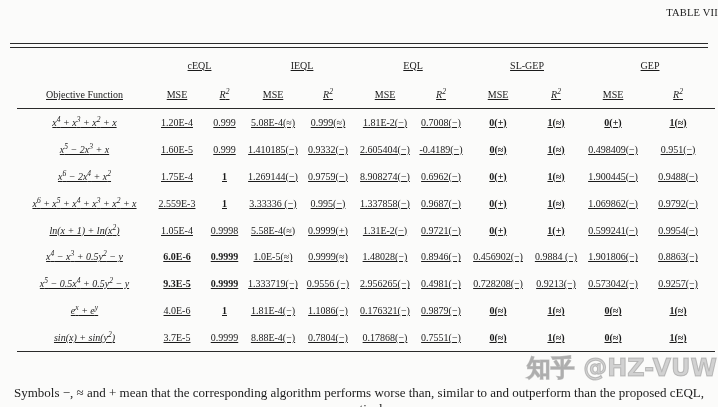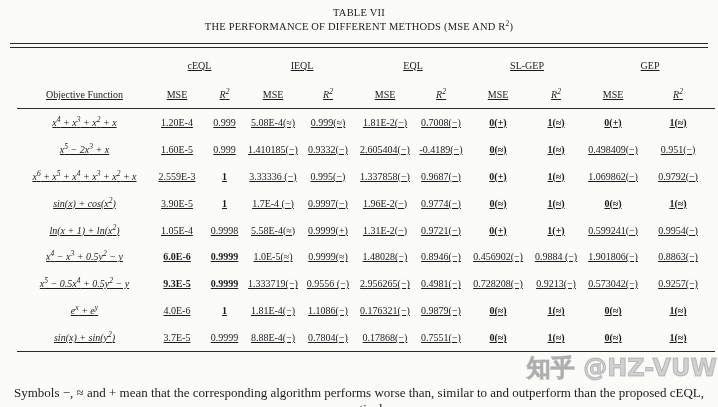--- a/index.html
+++ b/index.html
@@ -7,21 +7,21 @@
   .page{
     position:relative;
     width:718px;height:407px;
     background:#fbfbfa;
     font-family:"Liberation Serif","DejaVu Serif",serif;
     color:#1b1b1b;
     overflow:hidden;
   }
   .caption{
     position:absolute;top:6px;left:0;width:100%;
-    text-align:center;font-size:10.5px;line-height:1.35;
+    text-align:right;font-size:10.5px;line-height:1.35;
     letter-spacing:0.2px;
   }
   .rule-double{
     position:absolute;top:43px;left:10px;width:698px;height:3px;
     border-top:1.4px solid #2a2a2a;border-bottom:1.4px solid #2a2a2a;
   }
   table.results{
     position:absolute;top:49px;left:17px;width:698px;
     border-collapse:collapse;table-layout:fixed;
     border-bottom:1.4px solid #2a2a2a;
@@ -51,21 +51,20 @@
     -webkit-text-stroke:1px rgba(130,130,130,0.45);
   }
 </style>
 </head>
 <body>
 
 <div class="page">
 
   <div class="caption">
     <div>TABLE VII</div>
-    <div>THE PERFORMANCE OF DIFFERENT METHODS (MSE AND R<sup>2</sup>)</div>
   </div>
 
   <div class="rule-double"></div>
 
   <table class="results">
     <colgroup>
       <col style="width:135px">
         <col style="width:50px">
         <col style="width:45px">
       <col style="width:52px">
@@ -121,44 +120,44 @@
           <td>1.410185(−)</td>
           <td>0.9332(−)</td>
           <td>2.605404(−)</td>
           <td>-0.4189(−)</td>
           <td class="b">0(≈)</td>
           <td class="b">1(≈)</td>
           <td>0.498409(−)</td>
           <td>0.951(−)</td>
         </tr>
         <tr>
+          <td class="obj">x<sup>6</sup> − 2x<sup>4</sup> + x<sup>2</sup></td>
+          <td>1.75E-4</td>
+          <td class="b">1</td>
+          <td>1.269144(−)</td>
+          <td>0.9759(−)</td>
+          <td>8.908274(−)</td>
+          <td>0.6962(−)</td>
+          <td class="b">0(+)</td>
+          <td class="b">1(≈)</td>
+          <td>1.900445(−)</td>
+          <td>0.9488(−)</td>
+        </tr>
+        <tr>
           <td class="obj">x<sup>6</sup> + x<sup>5</sup> + x<sup>4</sup> + x<sup>3</sup> + x<sup>2</sup> + x</td>
           <td>2.559E-3</td>
           <td class="b">1</td>
           <td>3.33336 (−)</td>
           <td>0.995(−)</td>
           <td>1.337858(−)</td>
           <td>0.9687(−)</td>
           <td class="b">0(+)</td>
           <td class="b">1(≈)</td>
           <td>1.069862(−)</td>
           <td>0.9792(−)</td>
-        </tr>
-        <tr>
-          <td class="obj">sin(x) + cos(x<sup>2</sup>)</td>
-          <td>3.90E-5</td>
-          <td class="b">1</td>
-          <td>1.7E-4 (−)</td>
-          <td>0.9997(−)</td>
-          <td>1.96E-2(−)</td>
-          <td>0.9774(−)</td>
-          <td class="b">0(≈)</td>
-          <td class="b">1(≈)</td>
-          <td class="b">0(≈)</td>
-          <td class="b">1(≈)</td>
         </tr>
         <tr>
           <td class="obj">ln(x + 1) + ln(x<sup>2</sup>)</td>
           <td>1.05E-4</td>
           <td>0.9998</td>
           <td>5.58E-4(≈)</td>
           <td>0.9999(+)</td>
           <td>1.31E-2(−)</td>
           <td>0.9721(−)</td>
           <td class="b">0(+)</td>

